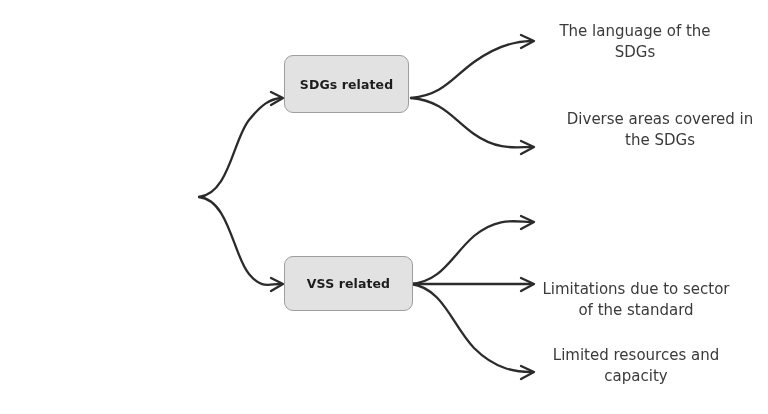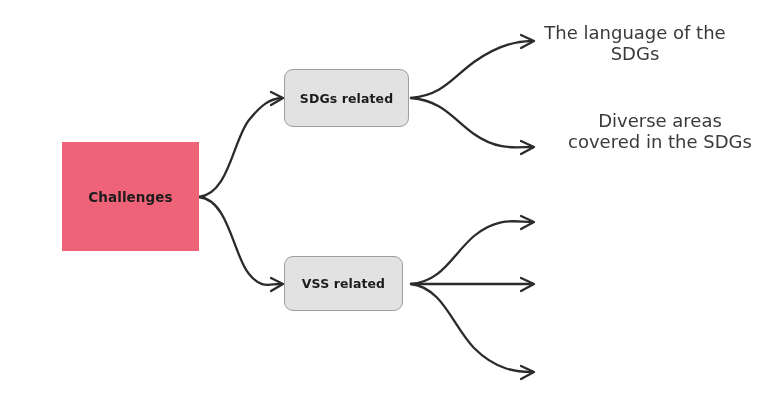--- a/index.html
+++ b/index.html
@@ -48,25 +48,25 @@
     border-radius: 9px;
     color: #1c1c1c;
     font-weight: bold;
     font-size: 12.5px;
     letter-spacing: .1px;
   }
   .leaf-label {
     position: absolute;
     box-sizing: border-box;
     display: flex;
-    align-items: flex-end;
+    align-items: center;
     justify-content: center;
     text-align: center;
     color: #3a3a3a;
-    font-size: 18px;
+    font-size: 15px;
     line-height: 21px;
     font-weight: normal;
   }
 </style>
 </head>
 <body>
 
 <div id="diagram-root">
 
   <svg id="diagram-svg" viewBox="0 0 768 414">
@@ -88,36 +88,39 @@
       <path d="M521,216 L534,222 L521,229"></path>
 
       <path d="M411,284 L531,284"></path>
       <path d="M521,278 L534,284 L521,291"></path>
 
       <path d="M411,284 C443,288 452,325 474,348 C496,370 517,372 531,372"></path>
       <path d="M521,366 L534,372 L521,379"></path>
     </g>
   </svg>
 
-  <div class="node-box node-root" style="left:62px; top:142px; width:137px; height:109px;">
-    <span>Challenges</span>
-  </div>
 
-  <div class="node-box node-branch" style="left:284px; top:69px; width:125px; height:58px;">
+  <div class="node-box node-branch" style="left:284px; top:55px; width:125px; height:58px;">
     <span>SDGs related</span>
   </div>
 
-  <div class="node-box node-branch" style="left:284px; top:256px; width:119px; height:55px;">
+  <div class="node-box node-branch" style="left:284px; top:256px; width:129px; height:55px;">
     <span>VSS related</span>
   </div>
 
   <div class="leaf-label" style="left:540px; top:19px; width:190px; height:45px;">
     <span>The language of the SDGs</span>
   </div>
 
   <div class="leaf-label" style="left:538px; top:107px; width:196px; height:45px;margin-left:24px;">
     <span>Diverse areas covered in the SDGs</span>
   </div>
 
 
+  <div class="leaf-label" style="left:535px; top:277px; width:202px; height:45px;">
+    <span>Limitations due to sector of the standard</span>
+  </div>
 
+  <div class="leaf-label" style="left:538px; top:343px; width:196px; height:45px;">
+    <span>Limited resources and capacity</span>
+  </div>
 
 </div>
 
 </body></html>

